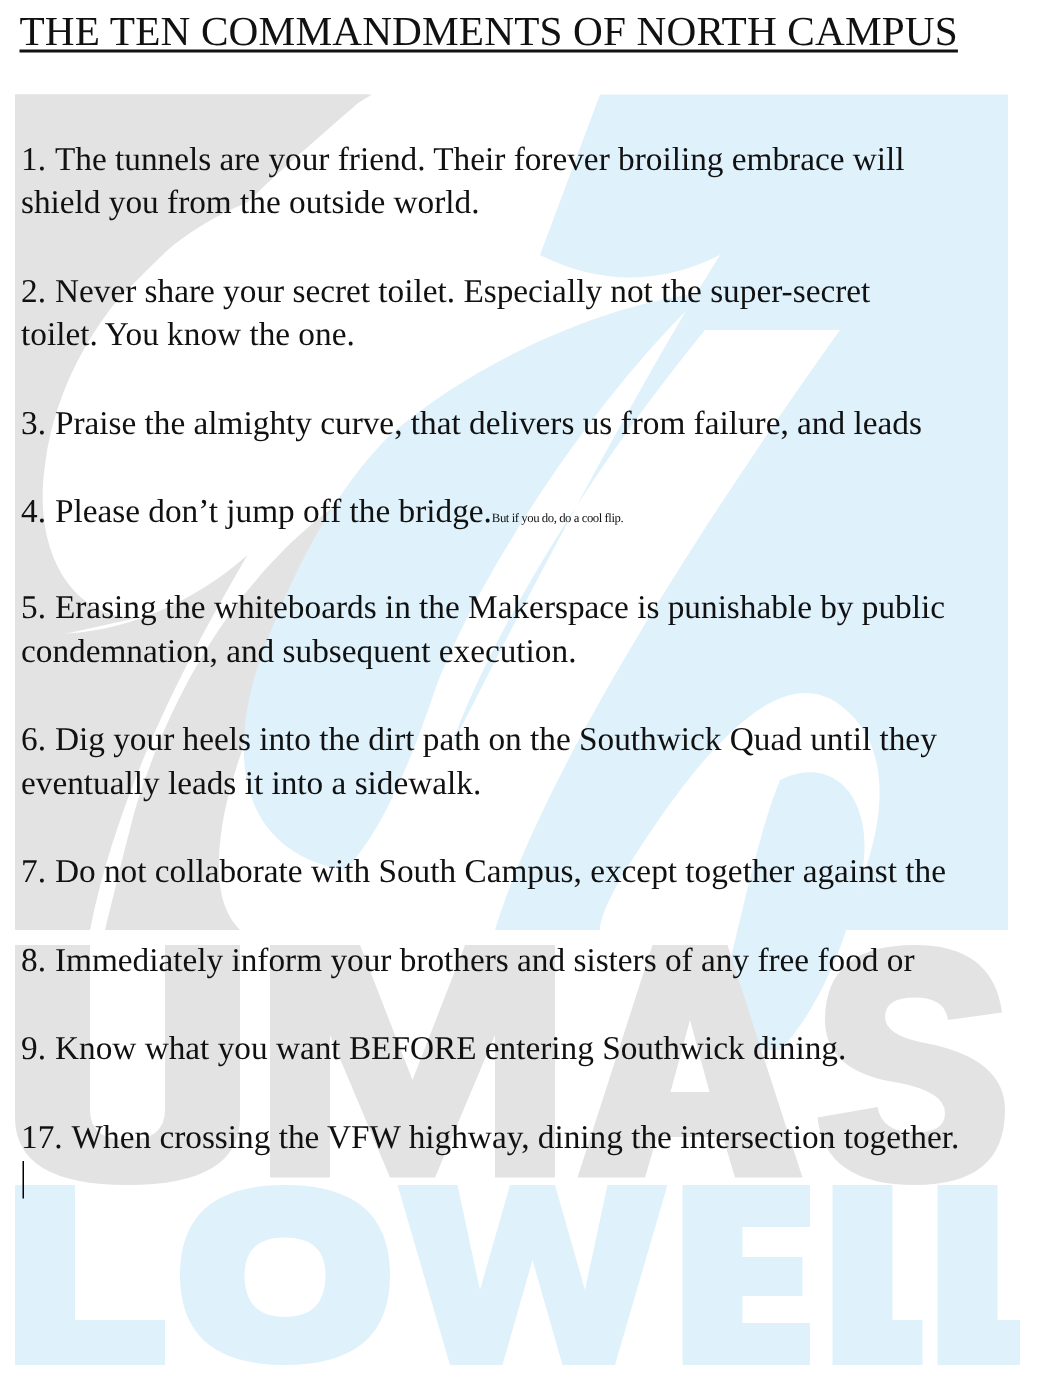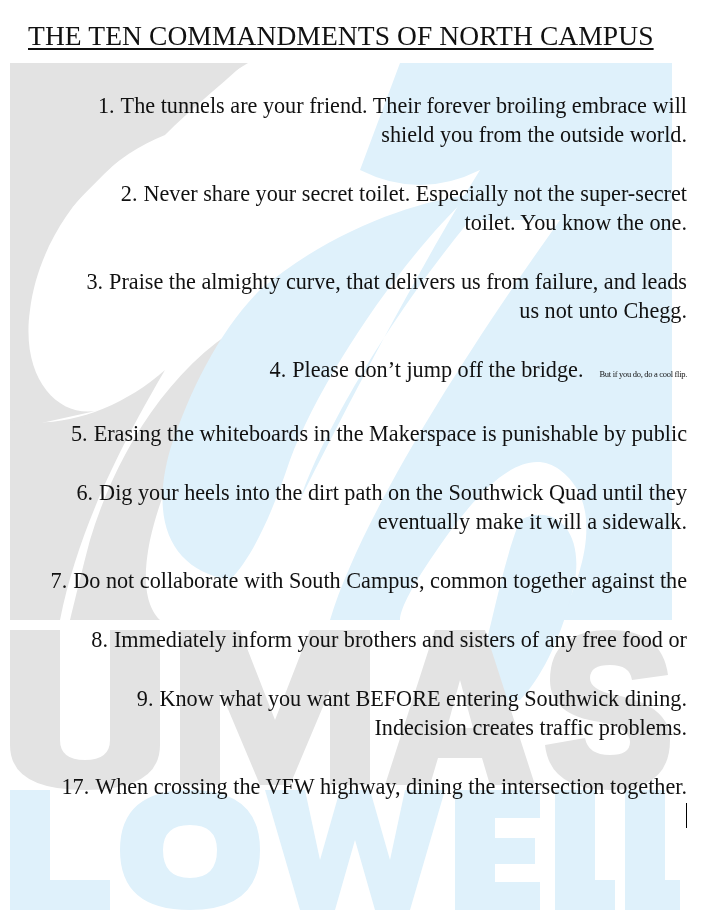--- a/index.html
+++ b/index.html
@@ -20,54 +20,54 @@
       left: 0;
       top: 0;
       width: 701px;
       height: 922px;
       z-index: 0;
     }
     .title {
       position: absolute;
       left: 12px;
       top: 4px;
-      margin: 16px;
+      margin: 1px;
       font-size: 27.5px;
       font-weight: normal;
       letter-spacing: 0.1px;
       text-decoration: underline;
       text-underline-offset: 3px;
       text-decoration-thickness: 1.5px;
       white-space: nowrap;
       z-index: 2;
     }
     .list {
       position: absolute;
       left: 0;
       top: 91px;
       width: 701px;
       z-index: 2;
       margin: 0;
       padding: 0;
       list-style: none;
     }
     .item {
-      text-align: right;
+      text-align: left;
       font-size: 22.2px;
       line-height: 29px;
       margin: 0 0 30px 0;
       padding: 0 14px;
     }
     .item .num {
       margin-right: 6px;
     }
     .aside {
       font-size: 8.5px;
       letter-spacing: -0.3px;
-      margin-left: 16px;
+      margin-left: 0;
     }
     .cursor {
       display: inline-block;
       width: 1px;
       height: 25px;
       background: #000;
       vertical-align: -5px;
       margin-left: 1px;
     }
   </style>
@@ -109,39 +109,38 @@
   <li class="item">
     <span class="num">1.</span><span>The tunnels are your friend. Their forever broiling embrace will</span><br>
     <span>shield you from the outside world.</span>
   </li>
   <li class="item">
     <span class="num">2.</span><span>Never share your secret toilet. Especially not the super-secret</span><br>
     <span>toilet. You know the one.</span>
   </li>
   <li class="item">
     <span class="num">3.</span><span>Praise the almighty curve, that delivers us from failure, and leads</span><br>
-    <span>us not unto Chegg.</span>
   </li>
   <li class="item">
     <span class="num">4.</span><span>Please don’t jump off the bridge.</span><span class="aside">But if you do, do a cool flip.</span>
   </li>
   <li class="item">
     <span class="num">5.</span><span>Erasing the whiteboards in the Makerspace is punishable by public</span><br>
+    <span>condemnation, and subsequent execution.</span>
   </li>
   <li class="item">
     <span class="num">6.</span><span>Dig your heels into the dirt path on the Southwick Quad until they</span><br>
-    <span>eventually make it will a sidewalk.</span>
+    <span>eventually leads it into a sidewalk.</span>
   </li>
   <li class="item">
-    <span class="num">7.</span><span>Do not collaborate with South Campus, common together against the</span><br>
+    <span class="num">7.</span><span>Do not collaborate with South Campus, except together against the</span><br>
   </li>
   <li class="item">
     <span class="num">8.</span><span>Immediately inform your brothers and sisters of any free food or</span><br>
   </li>
   <li class="item">
     <span class="num">9.</span><span>Know what you want BEFORE entering Southwick dining.</span><br>
-    <span>Indecision creates traffic problems.</span>
   </li>
   <li class="item">
     <span class="num">17.</span><span>When crossing the VFW highway, dining the intersection together.</span><br>
     <span class="cursor"></span>
   </li>
 </ol>
 
 </body></html>

